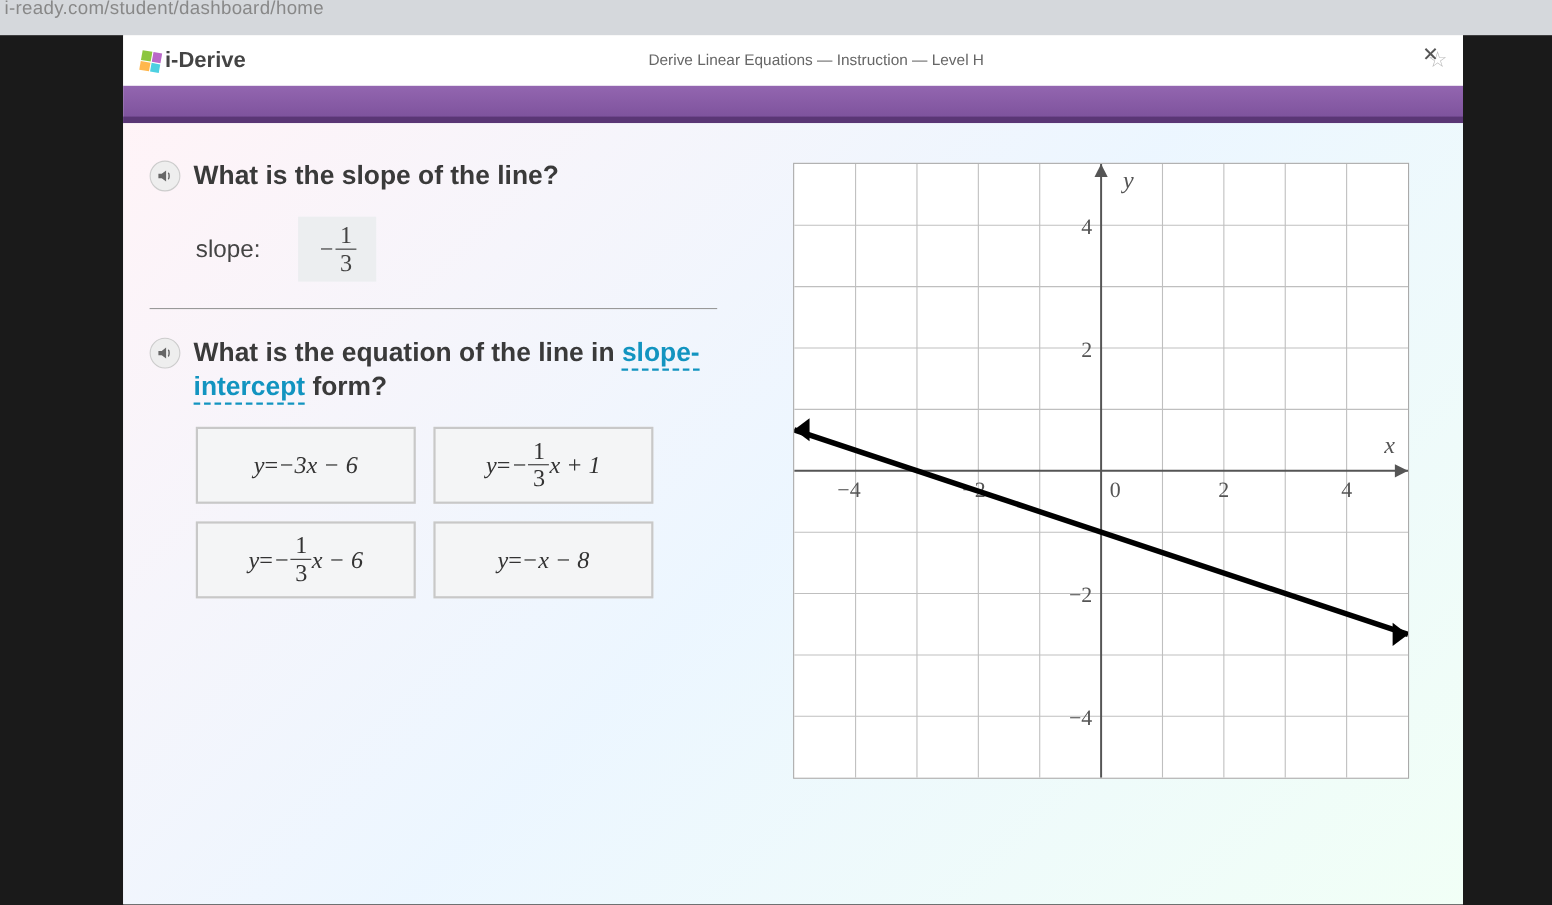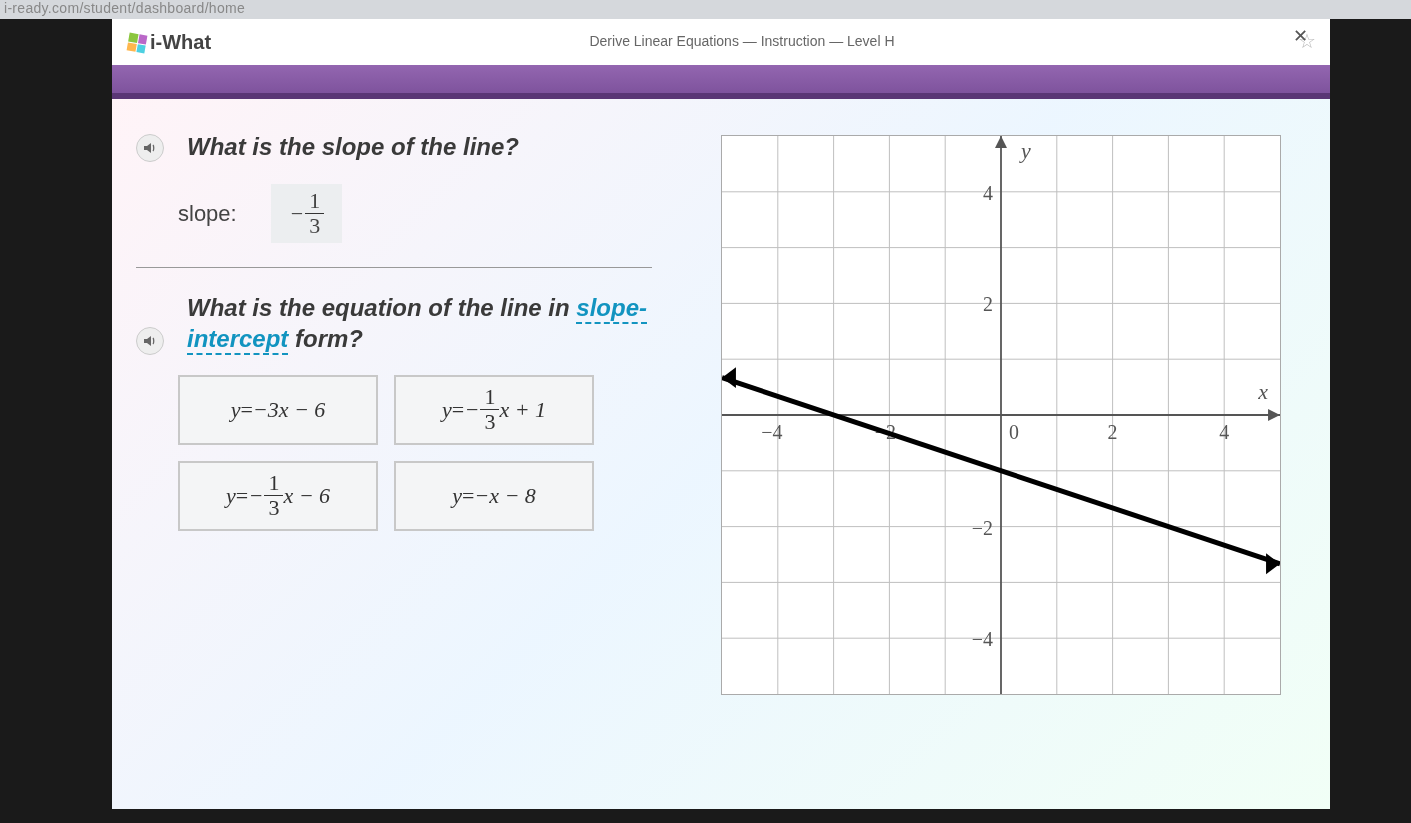--- a/index.html
+++ b/index.html
@@ -4,24 +4,24 @@
 <style>
   * { margin: 0; padding: 0; box-sizing: border-box; }
   body {
     font-family: Arial, Helvetica, sans-serif;
     background: #1a1a1a;
     width: 1411px;
     height: 823px;
     overflow: hidden;
   }
   .url-bar {
-    height: 19px;
+    height: 32px;
     background: #d5d8dc;
     color: #888;
-    font-size: 14px;
+    font-size: 17px;
     padding-left: 4px;
     line-height: 16px;
     letter-spacing: 0.3px;
   }
   .app-frame {
     position: relative;
     margin-left: 112px;
     width: 1218px;
     background: #fff;
   }
@@ -85,21 +85,21 @@
     position: relative;
     height: 710px;
     display: flex;
     background: linear-gradient(135deg, rgba(255,210,225,0.25), rgba(180,220,255,0.25), rgba(200,255,220,0.25));
     background-color: #fff;
   }
   .left-pane {
     width: 560px;
     padding: 32px 20px 20px 24px;
   }
-  .q-block { display:flex; align-items:flex-end; gap:23px;font-style:italic; }
+  .q-block { display:flex; align-items:flex-start; gap:12px; }
   .audio-btn {
     width:28px; height:28px; border-radius:50%;
     background:#eee; border:1px solid #ccc;
     display:flex; align-items:center; justify-content:center;
     color:#555; font-size:14px; cursor:pointer; flex-shrink:0;
     margin-top:2px;
   }
   .q-text {
     font-size: 24px;
     font-weight: bold;
@@ -183,21 +183,21 @@
 
   <div class="top-bar">
     <div class="logo">
       <div class="logo-cube">
           <span></span>
           <span></span>
           <span></span>
           <span></span>
         </div>
       <span>i-</span>
-        <span>What</span>
+        <span>Derive</span>
     </div>
     <div class="lesson-title">Derive Linear Equations — Instruction — Level H</div>
     <div class="star-btn">☆</div>
   </div>
 
   <div class="close-x">✕</div>
   <div class="purple-bar"></div>
 
   <div class="content">
 

